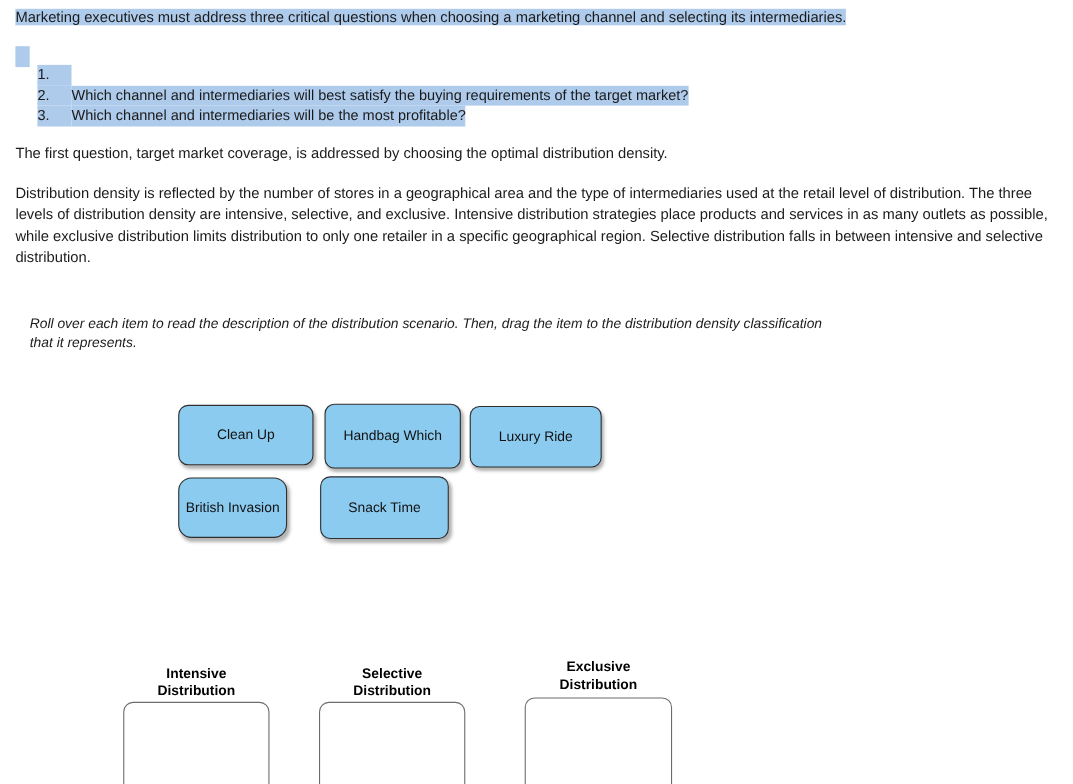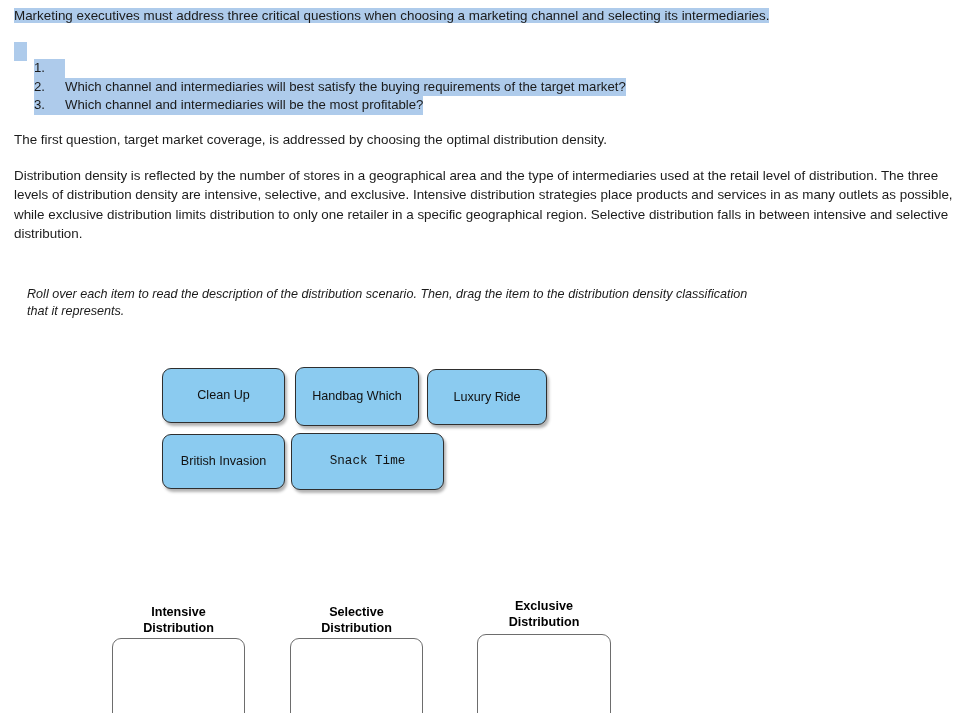--- a/index.html
+++ b/index.html
@@ -120,24 +120,24 @@
     font-size: 12.6px;
     line-height: 15px;
     color: #111111;
     cursor: move;
     box-sizing: border-box;
     padding: 2px 4px;
   }
 
   
   #tile-clean-up        { left: 162px; top: 368px; width: 123px; height: 55px; }
-  #tile-british-invasion{ left: 162px; top: 434px; width: 123px; height: 55px; }
+  #tile-british-invasion{ left: 162px; top: 434px; width: 99px; height: 55px; border-radius: 12px; }
   
   #tile-handbag-heaven  { left: 295px; top: 367px; width: 124px; height: 59px; }
-  #tile-snack-time      { left: 291px; top: 433px; width: 153px; height: 57px; font-family: Liberation Mono, monospace; }
+  #tile-snack-time      { left: 291px; top: 433px; width: 117px; height: 57px; }
   
   #tile-luxury-ride     { left: 427px; top: 369px; width: 120px; height: 56px; }
   #tile-idistribution   { left: 427px; top: 432px; width: 121px; height: 58px; }
 
   
   .zone {
     position: absolute;
   }
   .zone-label {
     position: absolute;

